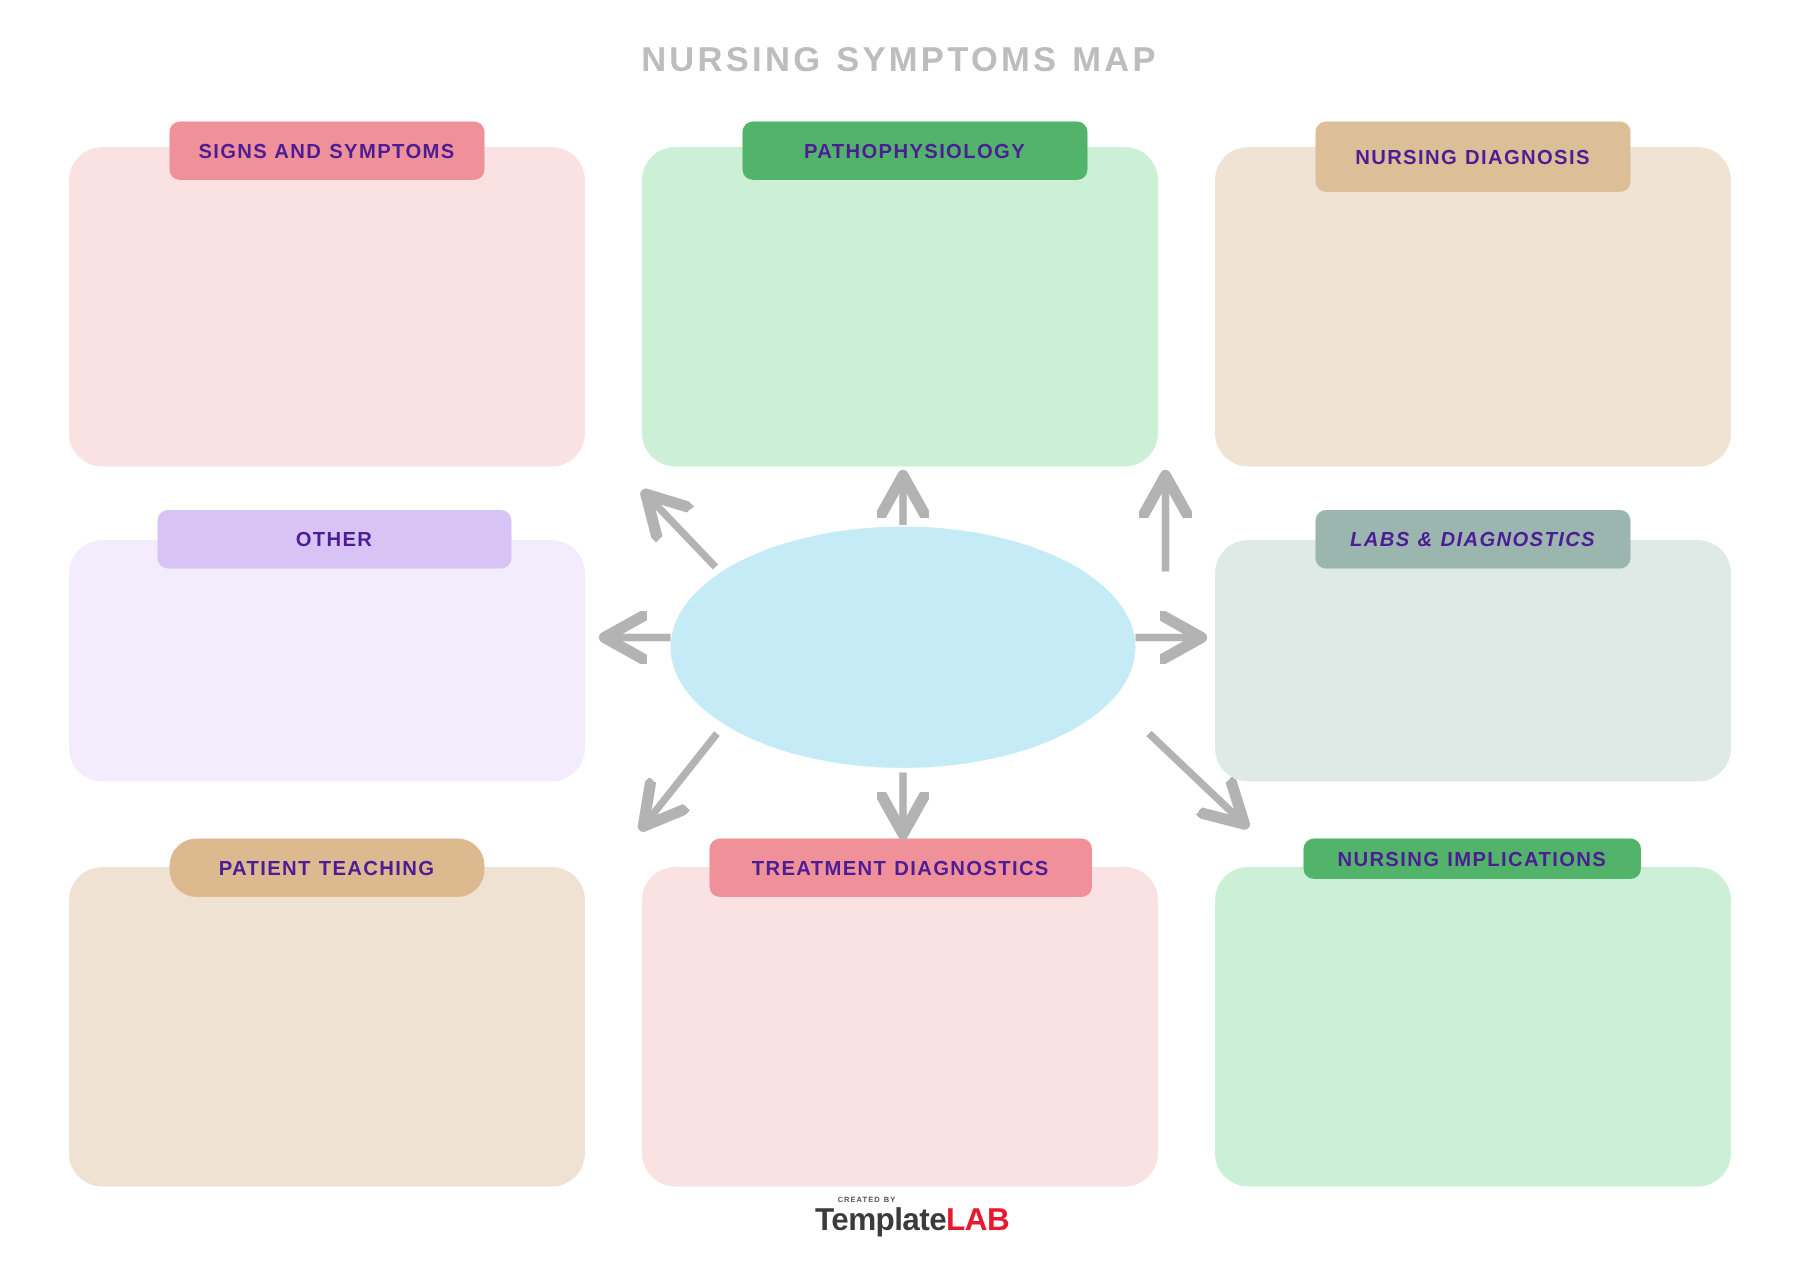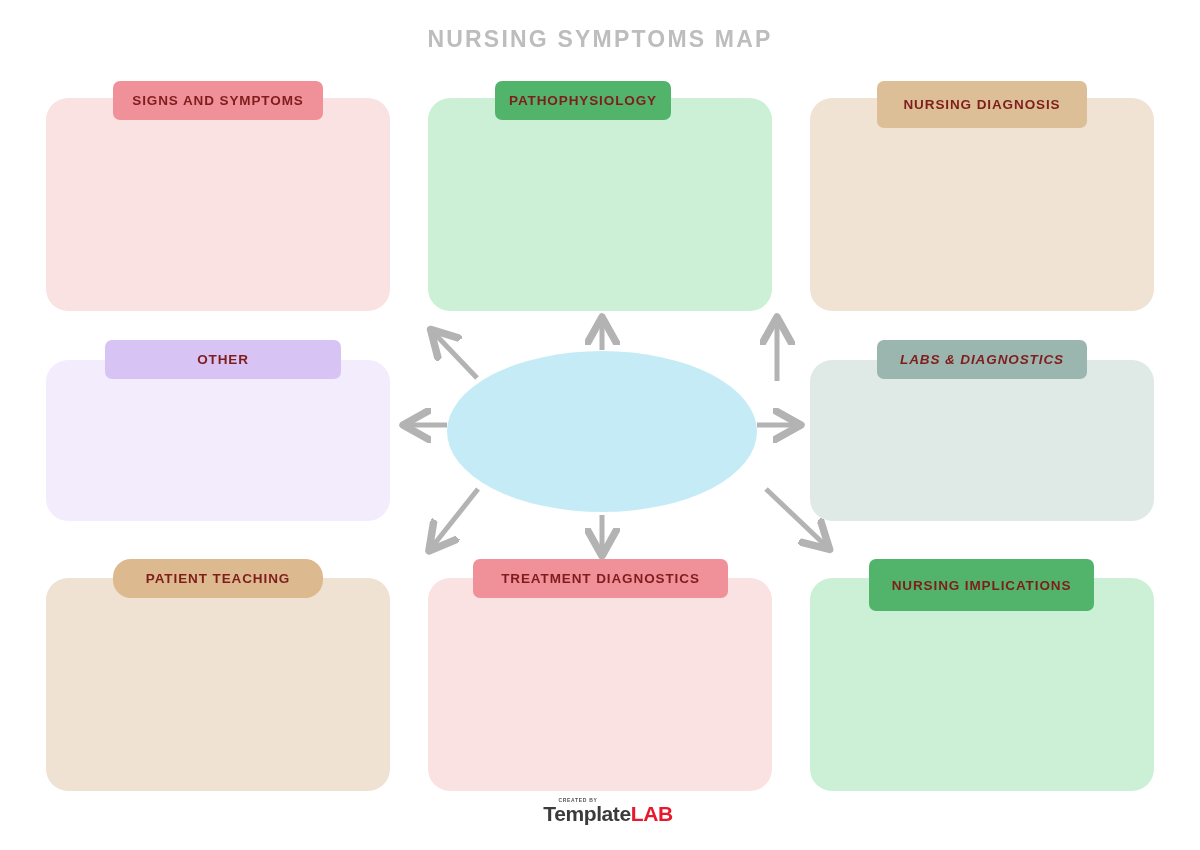--- a/index.html
+++ b/index.html
@@ -28,21 +28,21 @@
   }
 
   .panel {
     position: absolute;
     border-radius: 22px;
   }
 
   .panel-header {
     position: absolute;
     border-radius: 7px;
-    color: #7f1d1d;
+    color: #4c1d95;
     font-size: 13.5px;
     font-weight: bold;
     letter-spacing: 0.9px;
     display: flex;
     align-items: center;
     justify-content: center;
     text-align: center;
     white-space: nowrap;
   }
 
@@ -94,33 +94,33 @@
 </style>
 </head>
 <body>
 
 <div id="page-title">NURSING SYMPTOMS MAP</div>
 
 <div id="panels-container">
     <div class="panel" style="left: 46px; top: 98px; width: 344px; height: 213px; background: rgb(250, 226, 226);"></div>
     <div class="panel-header" style="left: 113px; top: 81px; width: 210px; height: 39px; background: rgb(240, 144, 153);">SIGNS AND SYMPTOMS</div>
     <div class="panel" style="left: 428px; top: 98px; width: 344px; height: 213px; background: rgb(204, 240, 214);"></div>
-    <div class="panel-header" style="left: 495px; top: 81px; width: 176px; height: 39px; background: rgb(82, 180, 106);">PATHOPHYSIOLOGY</div>
+    <div class="panel-header" style="left: 495px; top: 81px; width: 230px; height: 39px; background: rgb(82, 180, 106);">PATHOPHYSIOLOGY</div>
     <div class="panel" style="left: 810px; top: 98px; width: 344px; height: 213px; background: rgb(240, 227, 212);"></div>
     <div class="panel-header" style="left: 877px; top: 81px; width: 210px; height: 47px; background: rgb(221, 191, 151);">NURSING DIAGNOSIS</div>
     <div class="panel" style="left: 46px; top: 360px; width: 344px; height: 161px; background: rgb(243, 236, 253);"></div>
     <div class="panel-header" style="left: 105px; top: 340px; width: 236px; height: 39px; background: rgb(216, 195, 245);">OTHER</div>
     <div class="panel" style="left: 810px; top: 360px; width: 344px; height: 161px; background: rgb(223, 233, 229);"></div>
     <div class="panel-header" style="left: 877px; top: 340px; width: 210px; height: 39px; background: rgb(155, 181, 175); font-style: italic;">LABS &amp; DIAGNOSTICS</div>
     <div class="panel" style="left: 46px; top: 578px; width: 344px; height: 213px; background: rgb(239, 226, 210);"></div>
     <div class="panel-header" style="left: 113px; top: 559px; width: 210px; height: 39px; background: rgb(220, 185, 142); border-radius: 18px;">PATIENT TEACHING</div>
     <div class="panel" style="left: 428px; top: 578px; width: 344px; height: 213px; background: rgb(250, 226, 226);"></div>
     <div class="panel-header" style="left: 473px; top: 559px; width: 255px; height: 39px; background: rgb(240, 144, 153);">TREATMENT DIAGNOSTICS</div>
     <div class="panel" style="left: 810px; top: 578px; width: 344px; height: 213px; background: rgb(204, 240, 214);"></div>
-    <div class="panel-header" style="left: 869px; top: 559px; width: 225px; height: 52px; background: rgb(82, 180, 106);">NURSING IMPLICATIONS</div>
+    <div class="panel-header" style="left: 869px; top: 559px; width: 225px; height: 27px; background: rgb(82, 180, 106);">NURSING IMPLICATIONS</div>
   </div>
 
 <svg id="arrows-layer" viewBox="0 0 1200 850">
   <defs>
     <marker id="ah" markerWidth="7" markerHeight="7" refX="4.6" refY="3.5" orient="auto" markerUnits="strokeWidth">
       <path d="M0.4,0.6 L5.6,3.5 L0.4,6.4" fill="none" stroke="#b3b3b3" stroke-width="1.5" stroke-linecap="round" stroke-linejoin="round"></path>
     </marker>
   </defs>
   <g stroke="#b3b3b3" stroke-width="5" fill="none" marker-end="url(#ah)" stroke-linecap="butt">
     <line x1="477" y1="378" x2="434" y2="333"></line>

